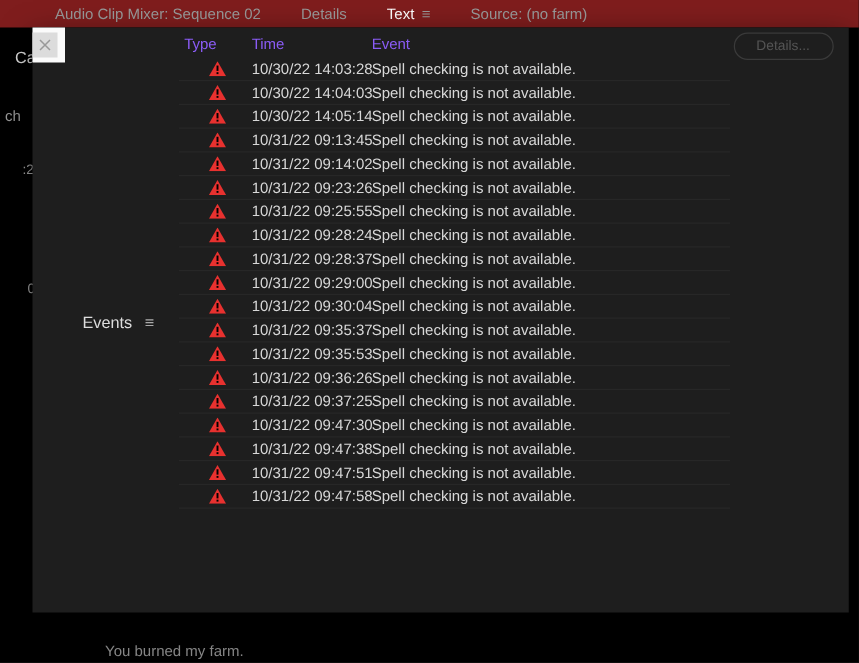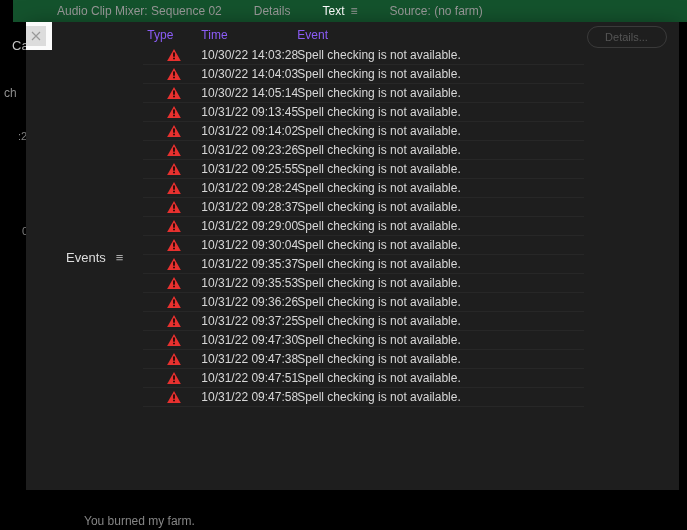--- a/index.html
+++ b/index.html
@@ -8,23 +8,23 @@
     height: 530px;
     background: #000;
     font-family: "Segoe UI", Arial, sans-serif;
     font-size: 12px;
     color: #ccc;
     overflow: hidden;
     position: relative;
   }
   .bg-tabs {
     position: absolute;
-    top: 0; left: 13px; right: 0;
+    top: 0; left: 0; right: 0;
     height: 22px;
-    background: #14532d;
+    background: #7f1d1d;
     display: flex;
     align-items: center;
     padding-left: 44px;
     gap: 32px;
     color: #999;
     font-size: 12px;
   }
   .bg-tabs .tab { white-space: nowrap; }
   .bg-tabs .tab.active { color: #fff; }
   .bg-tabs .menu-icon { margin-left: 6px; color: #999; }

